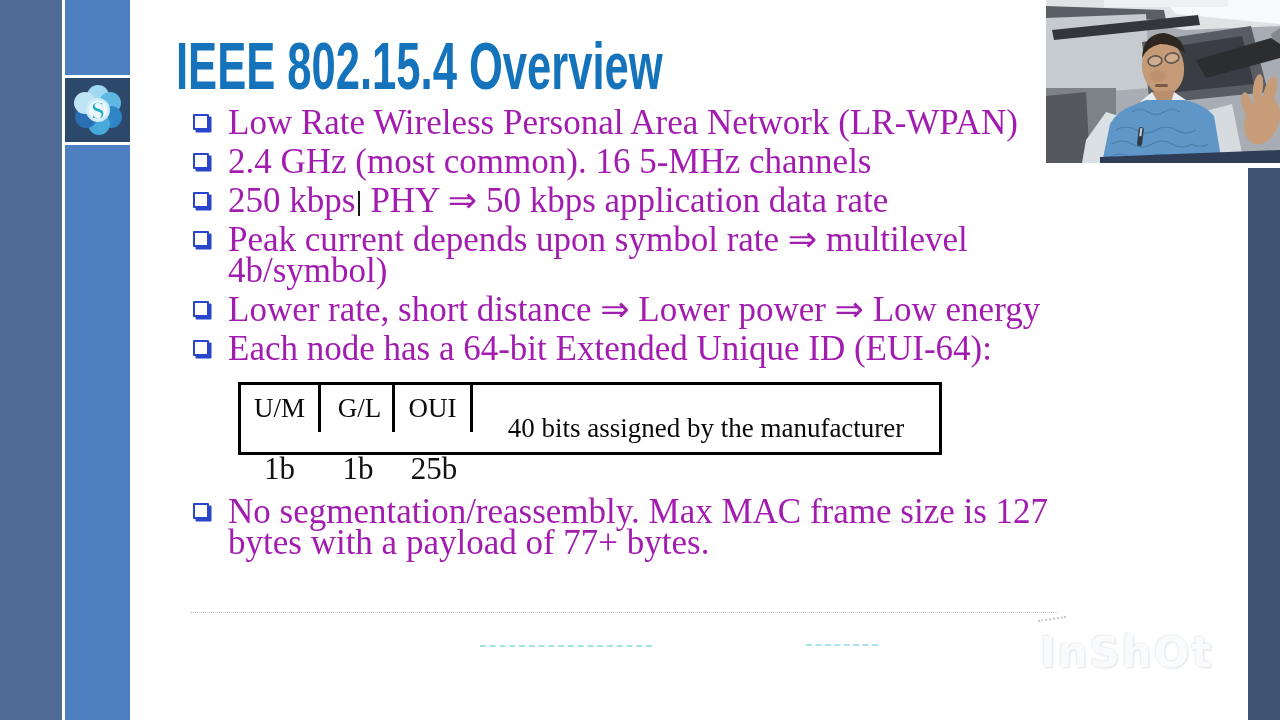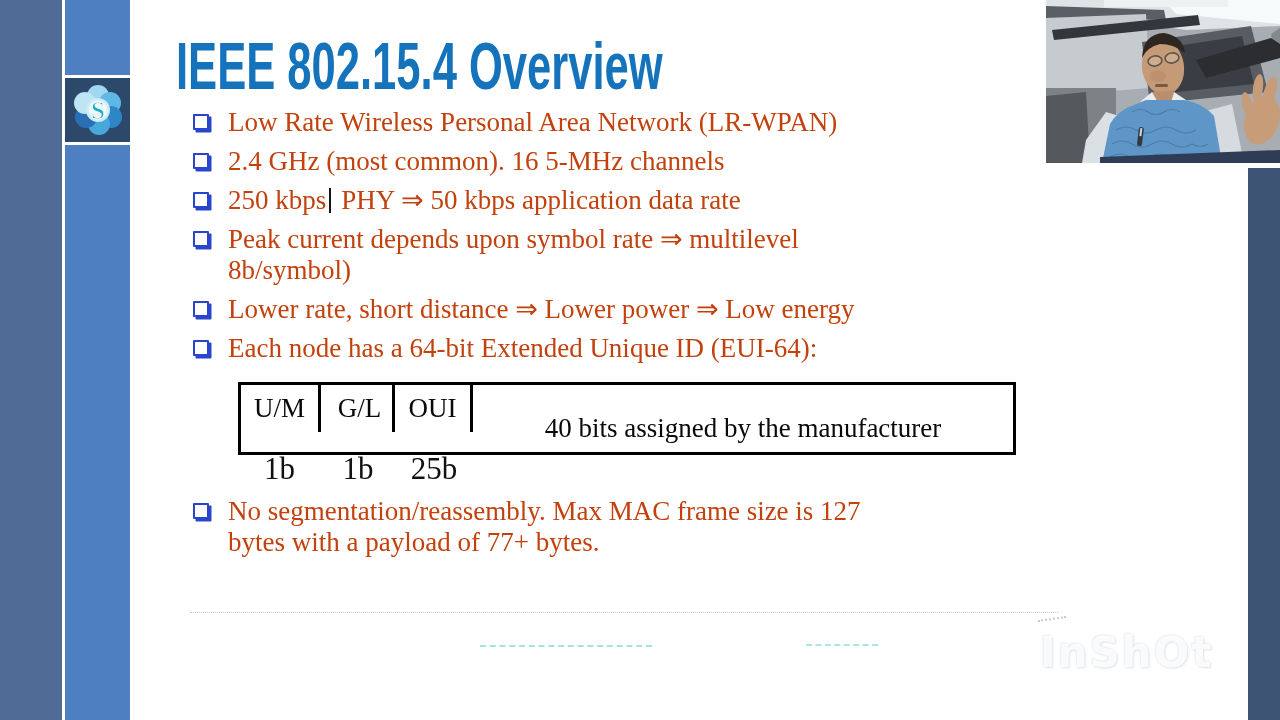--- a/index.html
+++ b/index.html
@@ -29,29 +29,29 @@
   }
   .content{position:absolute;left:193px;top:107px;width:860px;z-index:1;}
   .bullet{display:flex;margin-bottom:8px;}
   .bsq{
     flex:none;width:12px;height:12px;margin-top:7px;
     border:2px solid #2945cb;border-radius:1px;
     box-shadow:2.5px 2.5px 0 0 #2945cb;background:#fff;
   }
   .btext{
     display:block;margin-left:19px;width:825px;
-    font-size:27px;line-height:31px;color:#c2410c;white-space:pre-line;
+    font-size:35px;line-height:31px;color:#a21caf;white-space:pre-line;
   }
   .caret{
     display:inline-block;width:0;height:25px;border-left:2px solid #151515;
     vertical-align:-4px;margin-left:3px;margin-right:10px;
   }
   
   .eui-table{
-    display:flex;margin:18px 0 0 45px;width:778px;box-sizing:border-box;
+    display:flex;margin:18px 0 0 45px;width:704px;box-sizing:border-box;
     border:3px solid #000;background:#fff;
   }
   .eui-cell{
     height:47px;line-height:47px;text-align:center;font-size:27px;color:#090909;
     border-right:3px solid #000;box-sizing:border-box;white-space:nowrap;overflow:hidden;
   }
   .eui-cell.c0{width:80px;}
   .eui-cell.c1{width:74px;padding-left:6px;}
   .eui-cell.c2{width:78px;}
   .eui-cell.c3{flex:1;border-right:none;margin-top:20px;}
@@ -162,21 +162,21 @@
   </div>
 
   <div class="bullet">
     <span class="bsq"></span>
     <span class="btext"><span>250 kbps</span><span class="caret"></span><span>PHY ⇒ 50 kbps application data rate</span></span>
   </div>
 
   <div class="bullet">
     <span class="bsq"></span>
     <span class="btext">Peak current depends upon symbol rate ⇒ multilevel
-8b/symbol)</span>
+4b/symbol)</span>
   </div>
 
 
   <div class="bullet">
     <span class="bsq"></span>
     <span class="btext">Lower rate, short distance ⇒ Lower power ⇒ Low energy</span>
   </div>
 
   <div class="bullet">
     <span class="bsq"></span>

